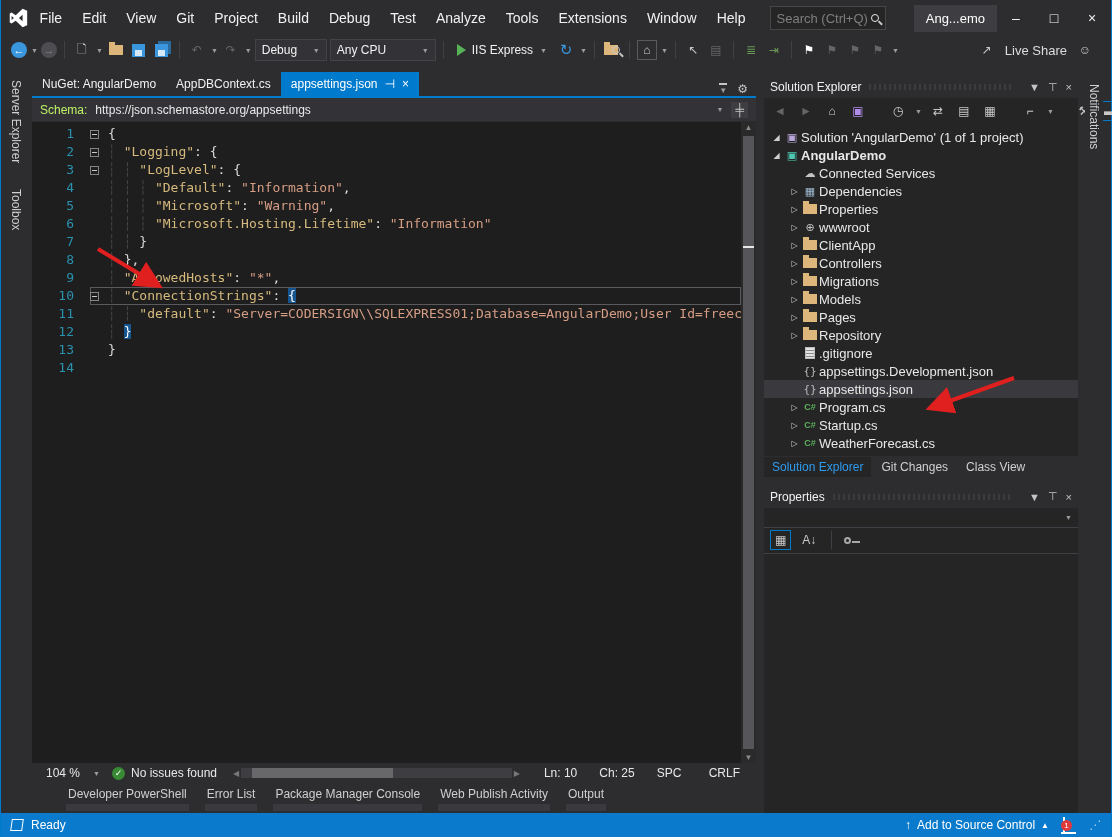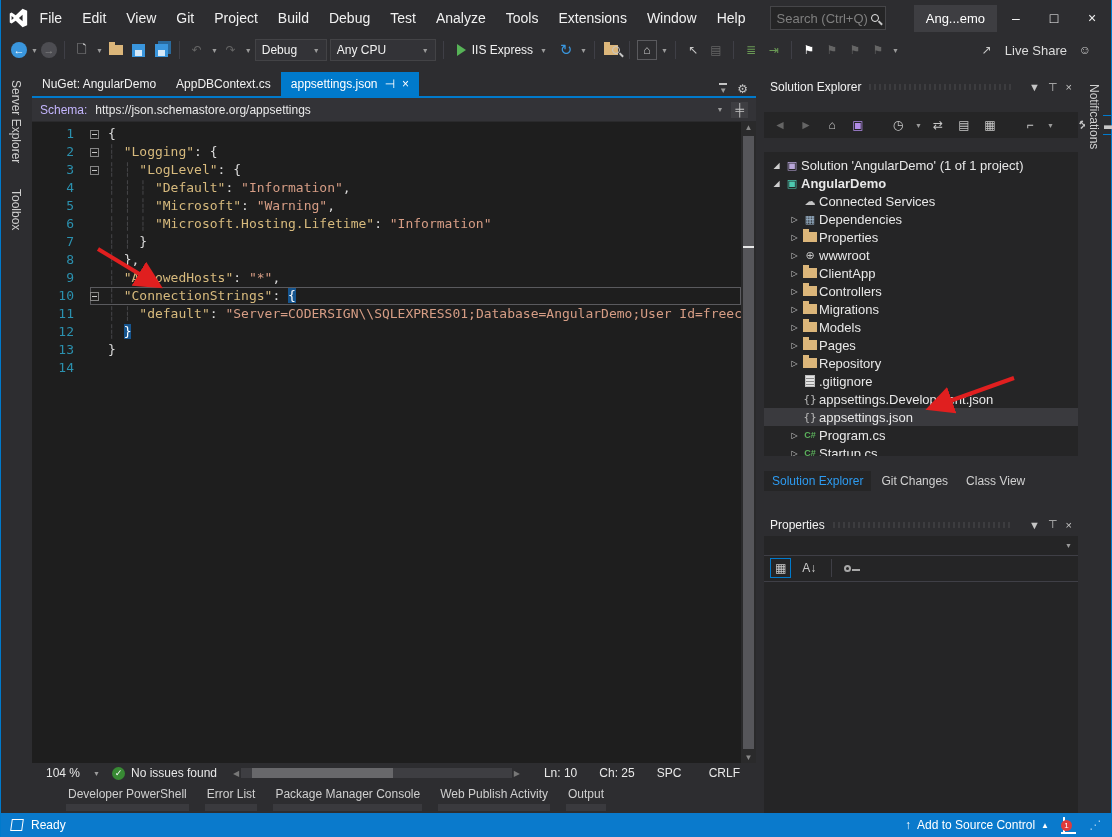--- a/index.html
+++ b/index.html
@@ -84,21 +84,21 @@
   .hthumb { position:absolute; left:4%; width:52%; top:0; bottom:0; background:#68686b; }
   .stat-cell { min-width:46px; text-align:left; padding:0 8px; }
 
   
   .bottom-tabs { height:30px; display:flex; gap:4px; padding-left:28px; background:#2d2d30; }
   .btab { display:flex; flex-direction:column; justify-content:flex-start; }
   .btab .lbl { padding:4px 8px 2px; font-size:12px; color:#cfcfcf; }
   .btab .strip { height:7px; margin:1px 6px 0; background:#3a3a3e; }
 
   
-  .right-col { position:absolute; left:763px; top:12px; width:314px; bottom:0; display:flex; flex-direction:column;gap:14px; }
+  .right-col { position:absolute; left:763px; top:12px; width:314px; bottom:0; display:flex; flex-direction:column; }
   .panel-hdr { height:22px; display:flex; align-items:center; padding:0 6px; color:#f1f1f1; font-size:12px; background:#2d2d30; }
   .panel-hdr .dots { flex:1; margin:0 8px; height:6px; background:repeating-linear-gradient(90deg,#3c3c3f 0 2px,transparent 2px 5px); }
   .hdr-ic { color:#c5c5c5; margin-left:8px; font-size:11px; }
   .se-toolbar { height:26px; display:flex; align-items:center; gap:6px; padding:0 6px; background:#252526; }
   .se-toolbar .ticon { font-size:12px; }
   .boxed { border:1px solid #007acc; padding:1px 4px; }
   .se-search { height:22px; margin:0; background:#2d2d30; border:1px solid #3f3f46; display:flex; align-items:center; justify-content:space-between; padding:0 6px; color:#7f7f7f; }
   .tree { flex:1; background:#252526; overflow:hidden; padding-top:4px; position:relative; }
   .trow { height:18px; display:flex; align-items:center; font-size:13px; color:#e8e8e8; white-space:nowrap; }
   .trow.selected { background:#3a3a3e; }
@@ -255,21 +255,21 @@
             <span>⊣</span>
             <span>×</span>
           </div>
           <div class="tab-right">
             <span class="chev-line ddv">▼</span>
             <span>⚙</span>
           </div>
         </div>
       <div class="accent-line"></div>
       <div class="schema-bar">
-        <span style="color:#c4b5fd">Schema:</span>
+        <span style="color:#bef264">Schema:</span>
         <span class="schema-url">https://json.schemastore.org/appsettings</span>
         <span class="schema-right">
           <span class="ddv">▼</span>
           <span class="split-ic">╪</span>
         </span>
       </div>
       <div class="code-wrap">
         <div class="code-lines" id="code-lines">
             <div class="code-row"><div class="ln">1</div><div class="rowline"><div class="fold"><span class="foldbox"></span></div><div><span class="tk-p">{</span></div></div></div>
             <div class="code-row"><div class="ln">2</div><div class="rowline"><div class="fold"><span class="foldbox"></span></div><div><span class="tk-g">┆ </span><span class="tk-k">"Logging"</span><span class="tk-p">: {</span></div></div></div>

